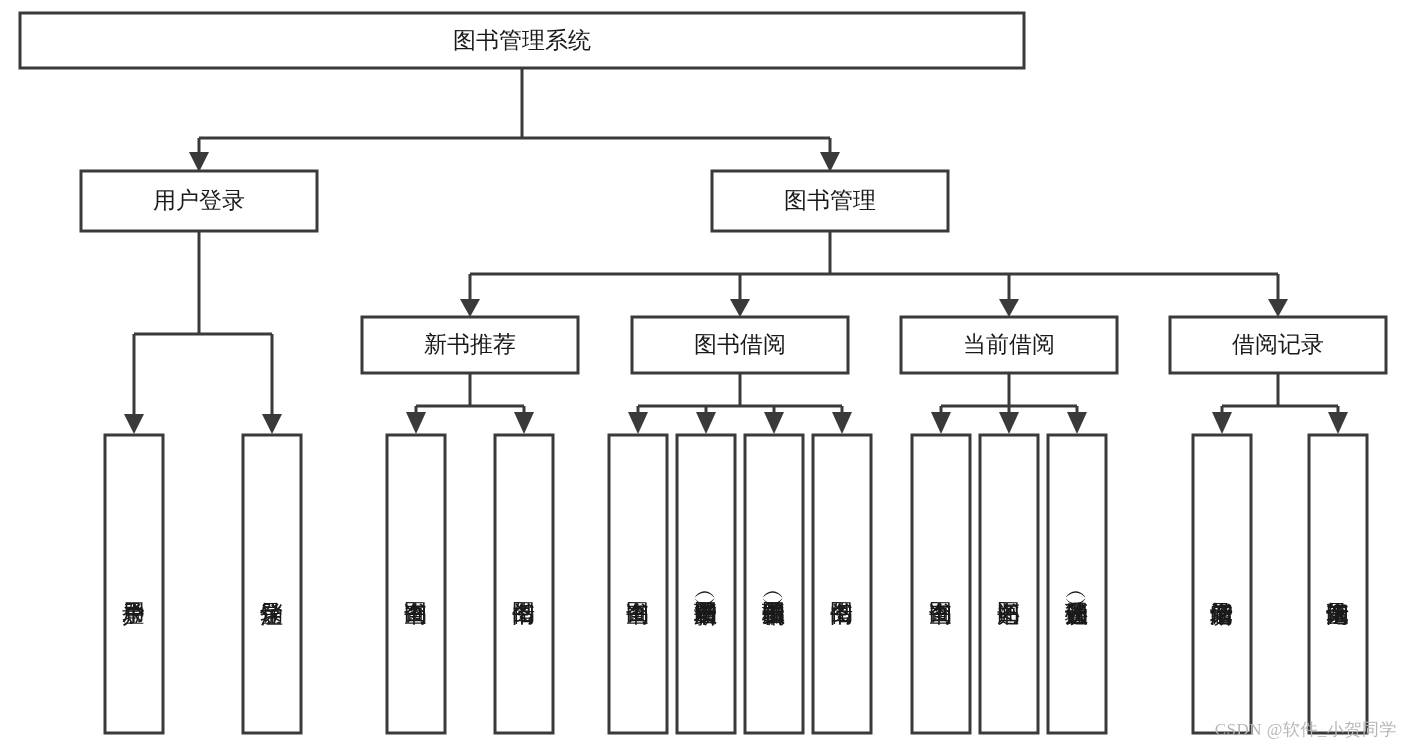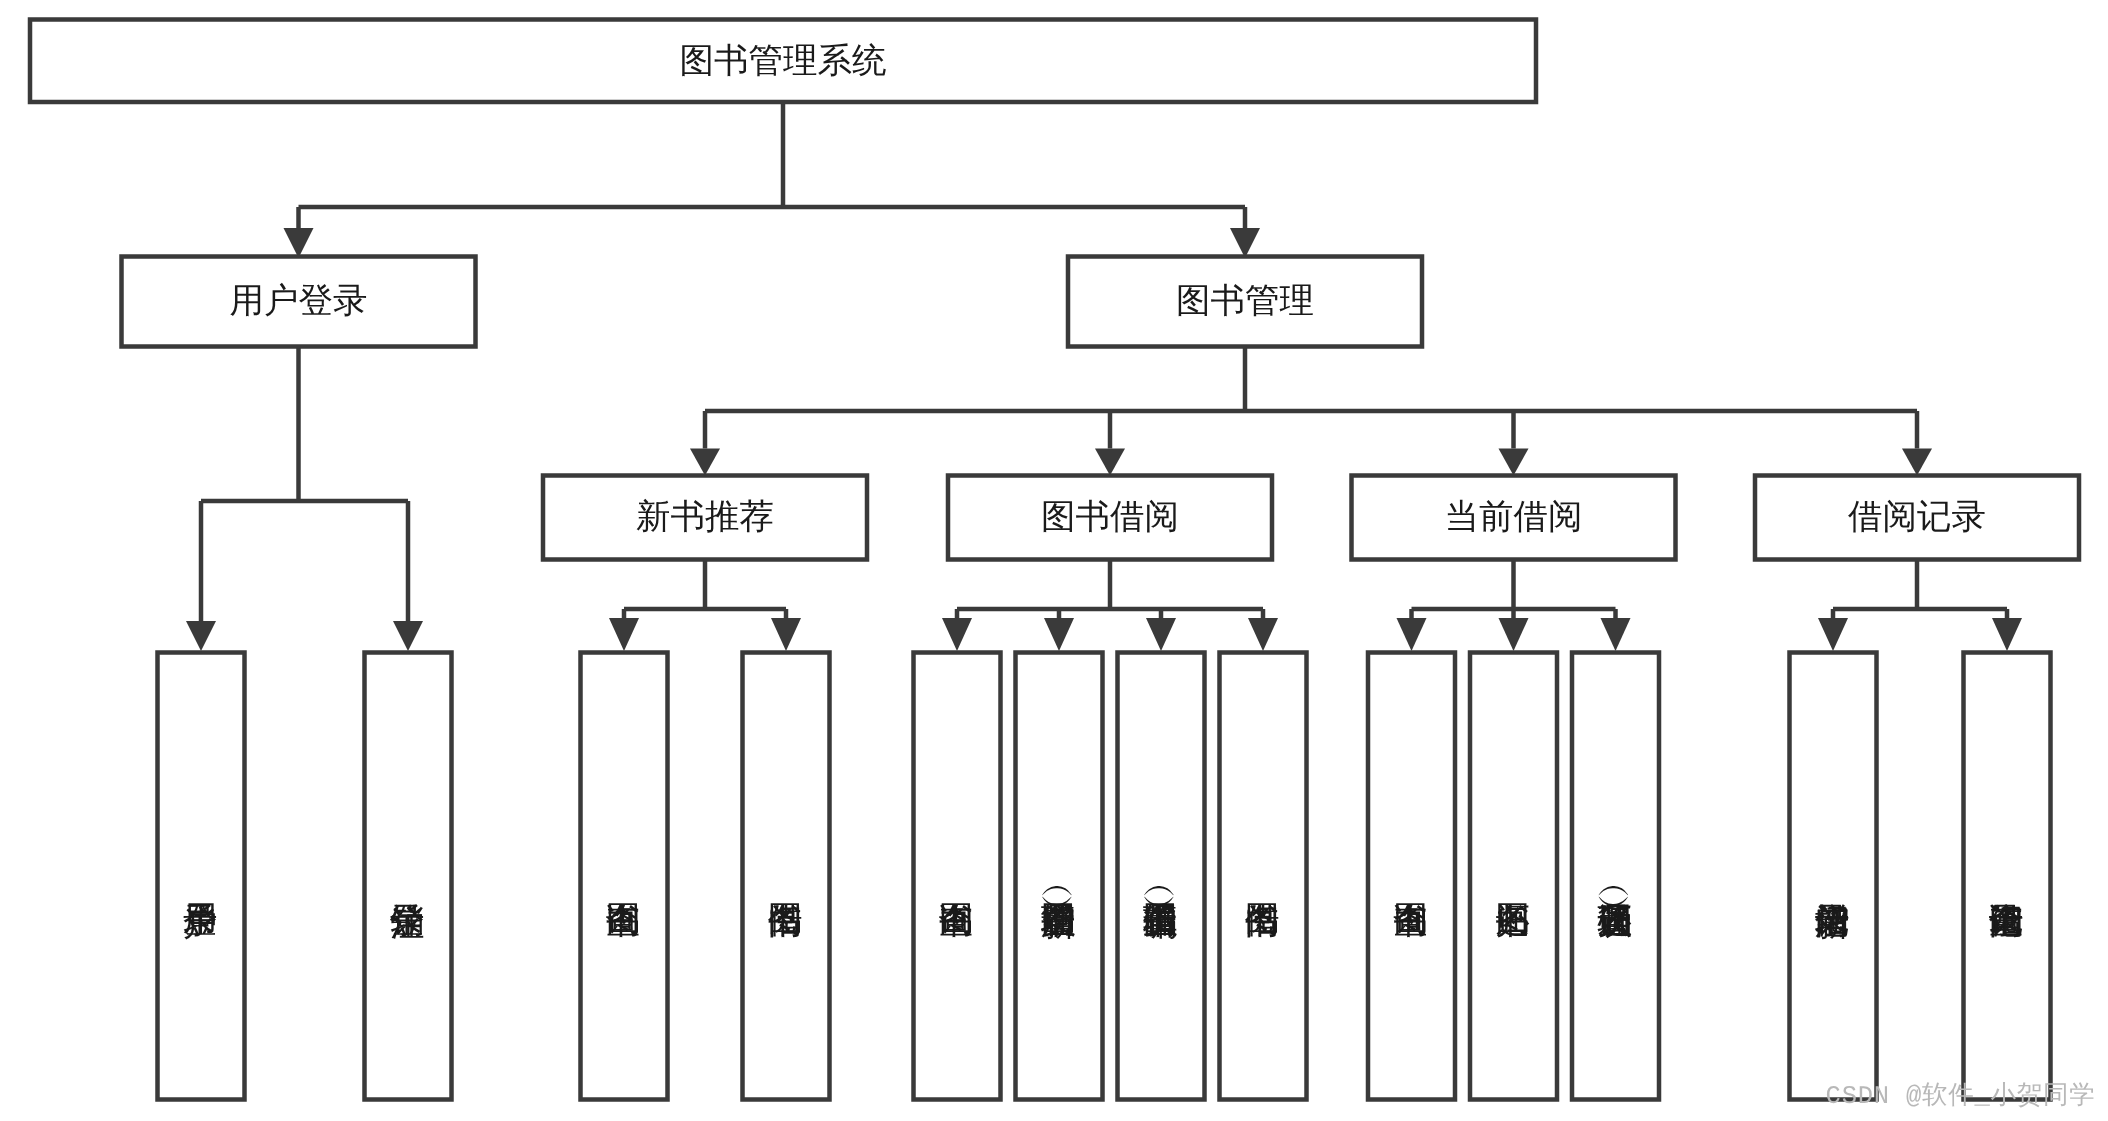--- a/index.html
+++ b/index.html
@@ -50,21 +50,21 @@
     fill: none;
   }
   .arrow-head {
     fill: #3a3a3a;
     stroke: none;
   }
   .watermark {
     position: absolute;
     right: 8px;
     bottom: 6px;
-    font-family: Liberation Mono, monospace;
+    font-family: Liberation Serif, serif;
     font-size: 17px;
     color: #b8b8b8;
     letter-spacing: 0.5px;
     white-space: nowrap;
     pointer-events: none;
   }
 </style>
 </head>
 <body>
 

